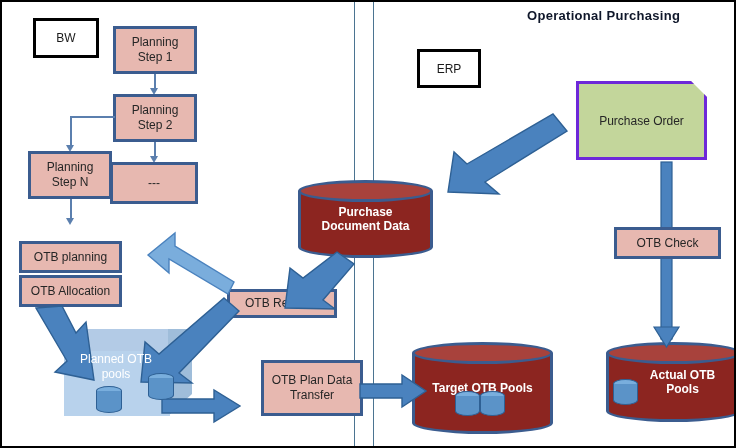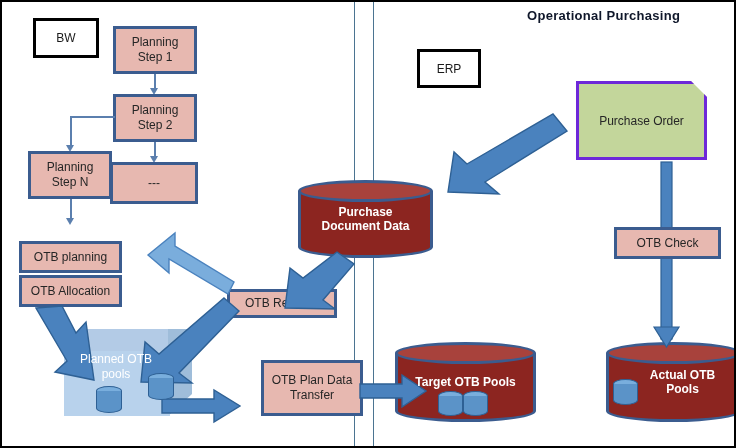--- a/index.html
+++ b/index.html
@@ -276,21 +276,21 @@
   <div class="cyl" style="left:296px; top:178px; width:126px; height:78px;">
     <div class="bottom"></div>
     <div class="body"></div>
     <div class="top"></div>
     <div class="label">
       <div>Purchase</div>
       <div>Document Data</div>
     </div>
   </div>
 
-  <div class="cyl" style="left:393px; top:340px; width:132px; height:80px;">
+  <div class="cyl" style="left:410px; top:340px; width:132px; height:92px;">
     <div class="bottom"></div>
     <div class="body"></div>
     <div class="top"></div>
     <div class="label">Target OTB Pools</div>
     <div class="mini-cyl" style="left:43px; top:49px; width:25px; height:25px;">
       <div class="mt"></div>
         <div class="mb"></div>
         <div class="mbo"></div>
     </div>
     <div class="mini-cyl" style="left:68px; top:49px; width:25px; height:25px;">

